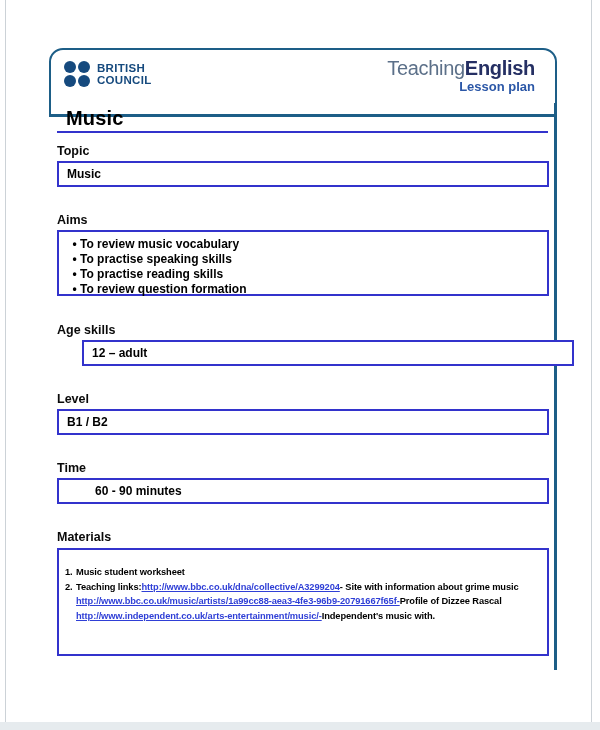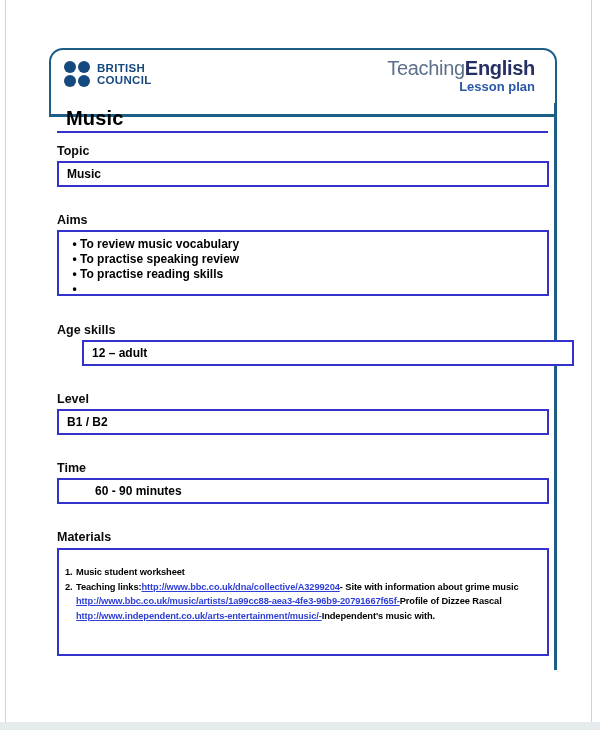--- a/index.html
+++ b/index.html
@@ -99,28 +99,29 @@
   </div>
 
   <div class="field-label lbl-aims">Aims</div>
   <div class="value-box box-aims">
     <div class="aims-row">
       <span class="aims-bullet">•</span>
       <span>To review music vocabulary</span>
     </div>
     <div class="aims-row">
       <span class="aims-bullet">•</span>
-      <span>To practise speaking review</span>
+      <span>To practise speaking skills</span>
     </div>
     <div class="aims-row">
       <span class="aims-bullet">•</span>
       <span>To practise reading skills</span>
     </div>
     <div class="aims-row">
       <span class="aims-bullet">•</span>
+      <span>To review question formation</span>
     </div>
   </div>
 
   <div class="field-label lbl-age">Age skills</div>
   <div class="value-box single box-age">
     <span>12 – adult</span>
   </div>
 
   <div class="field-label lbl-level">Level</div>
   <div class="value-box single box-level">

